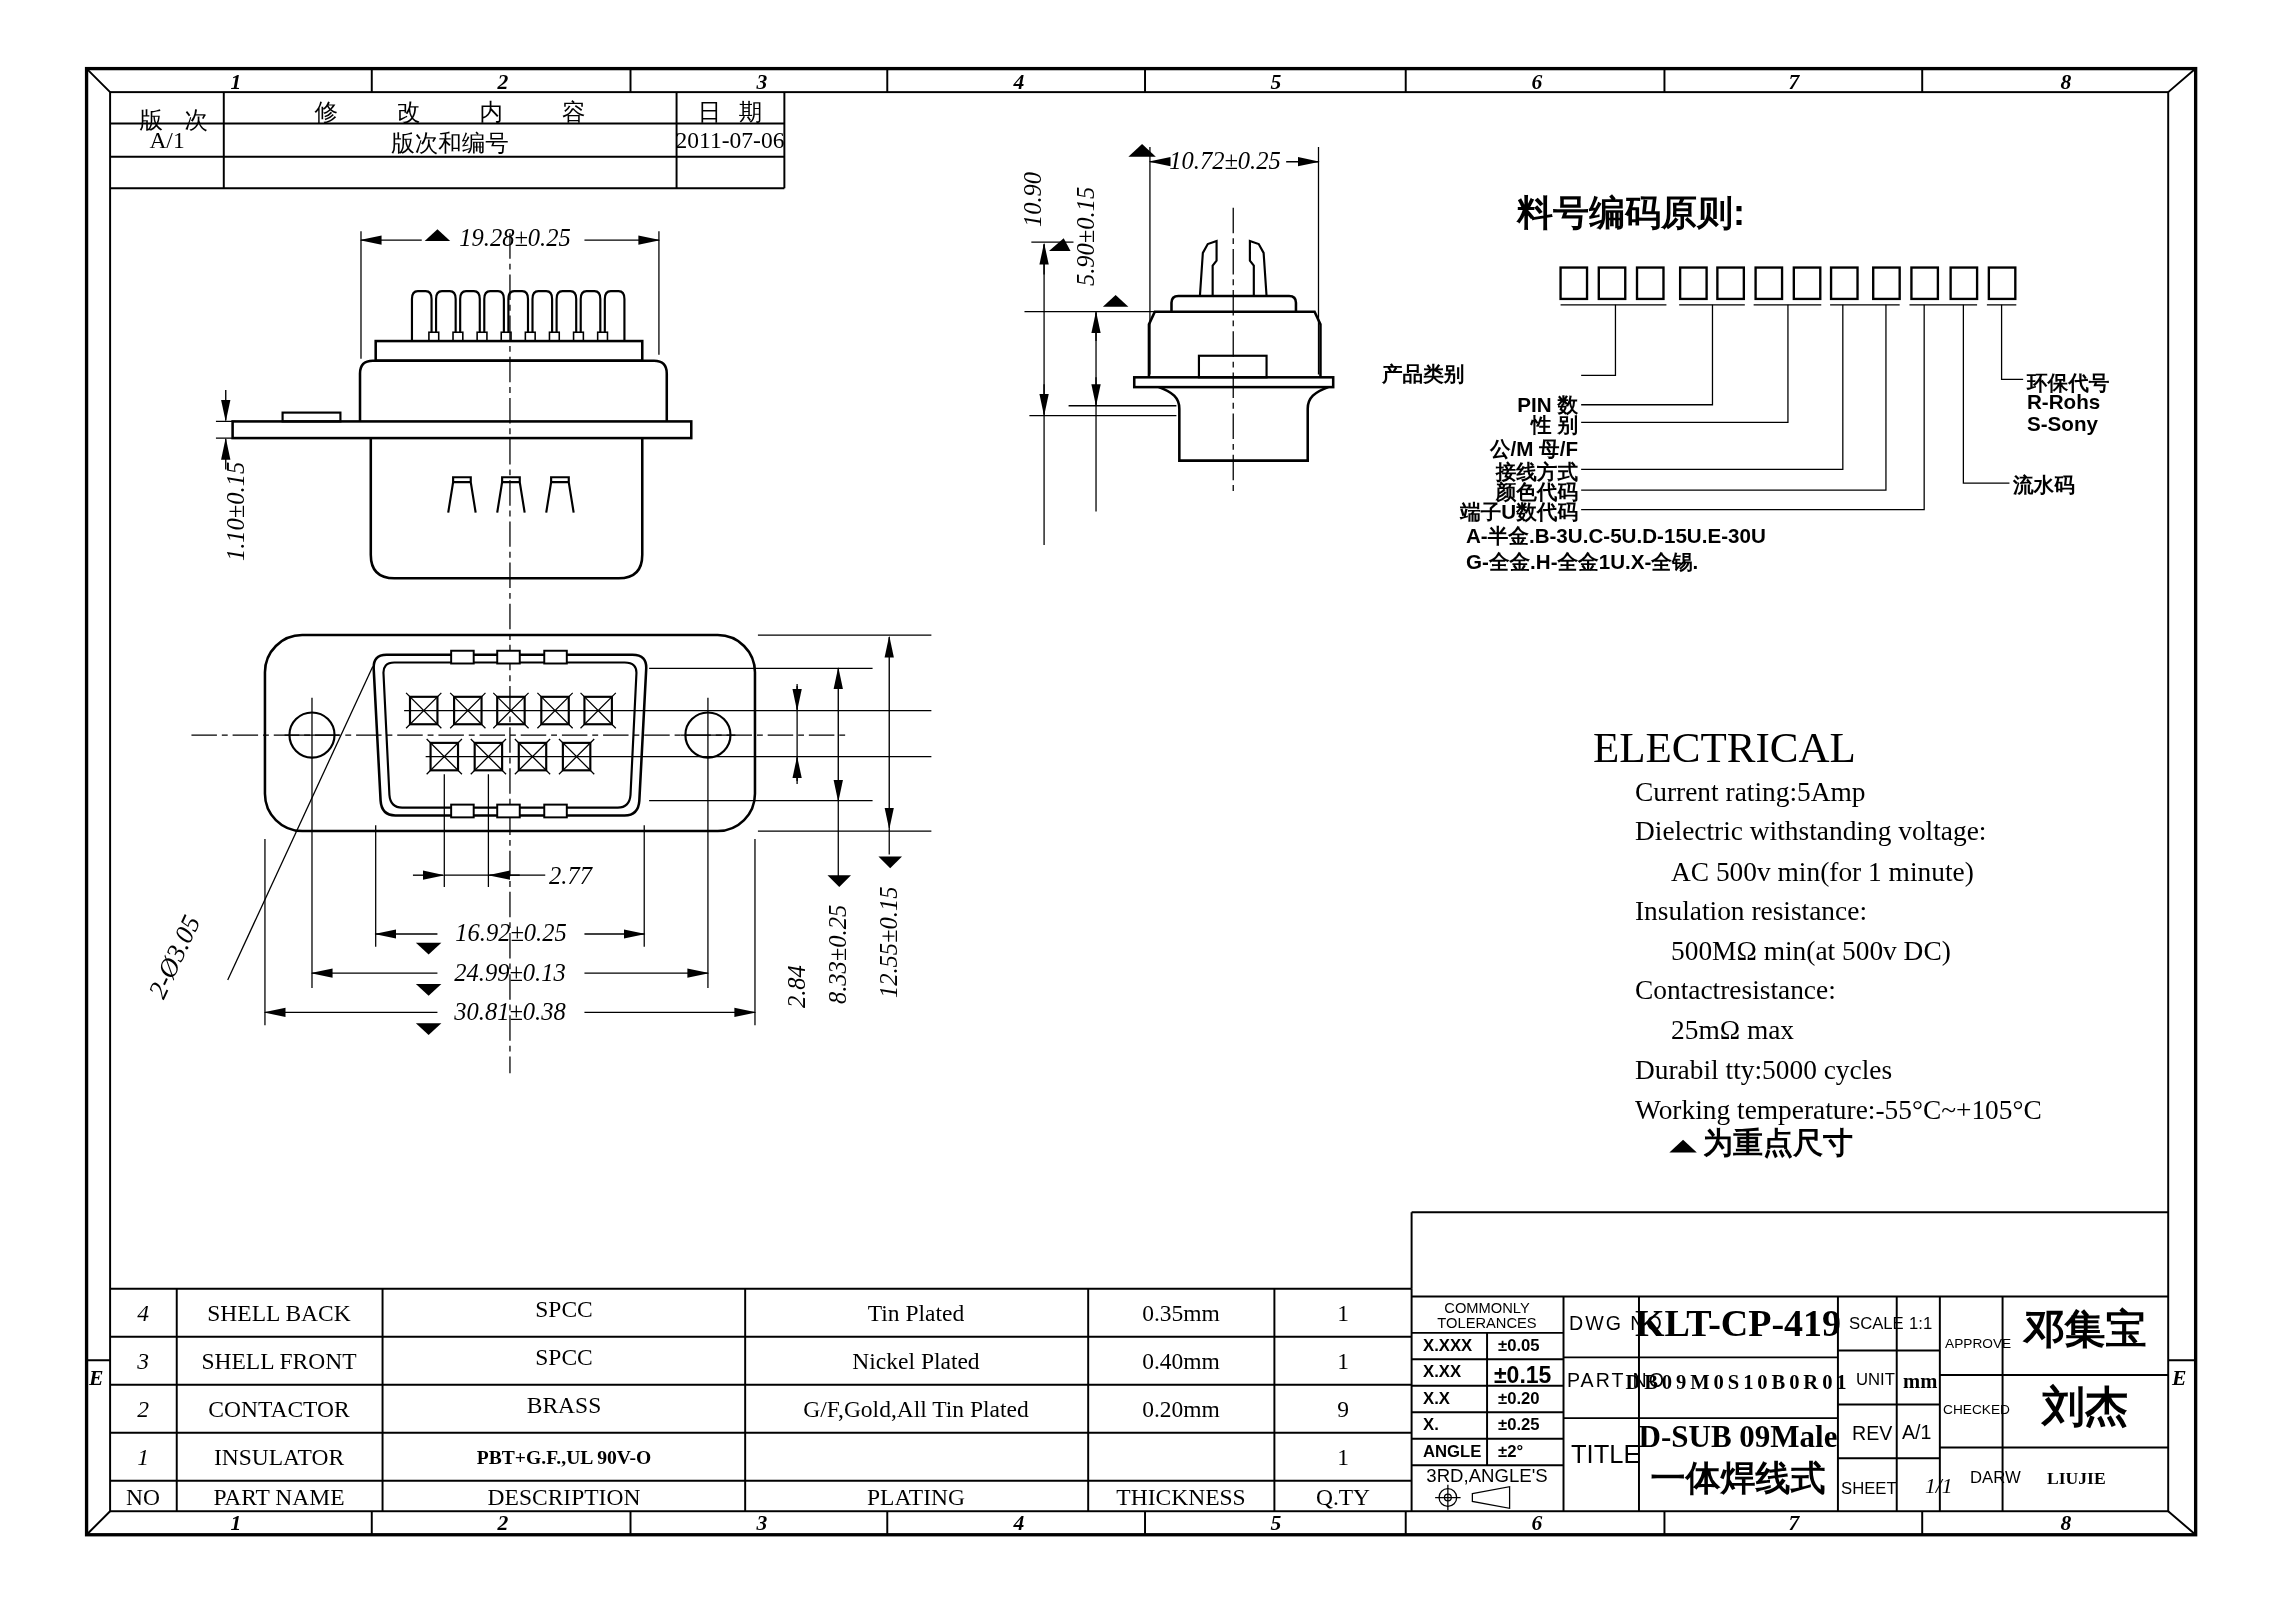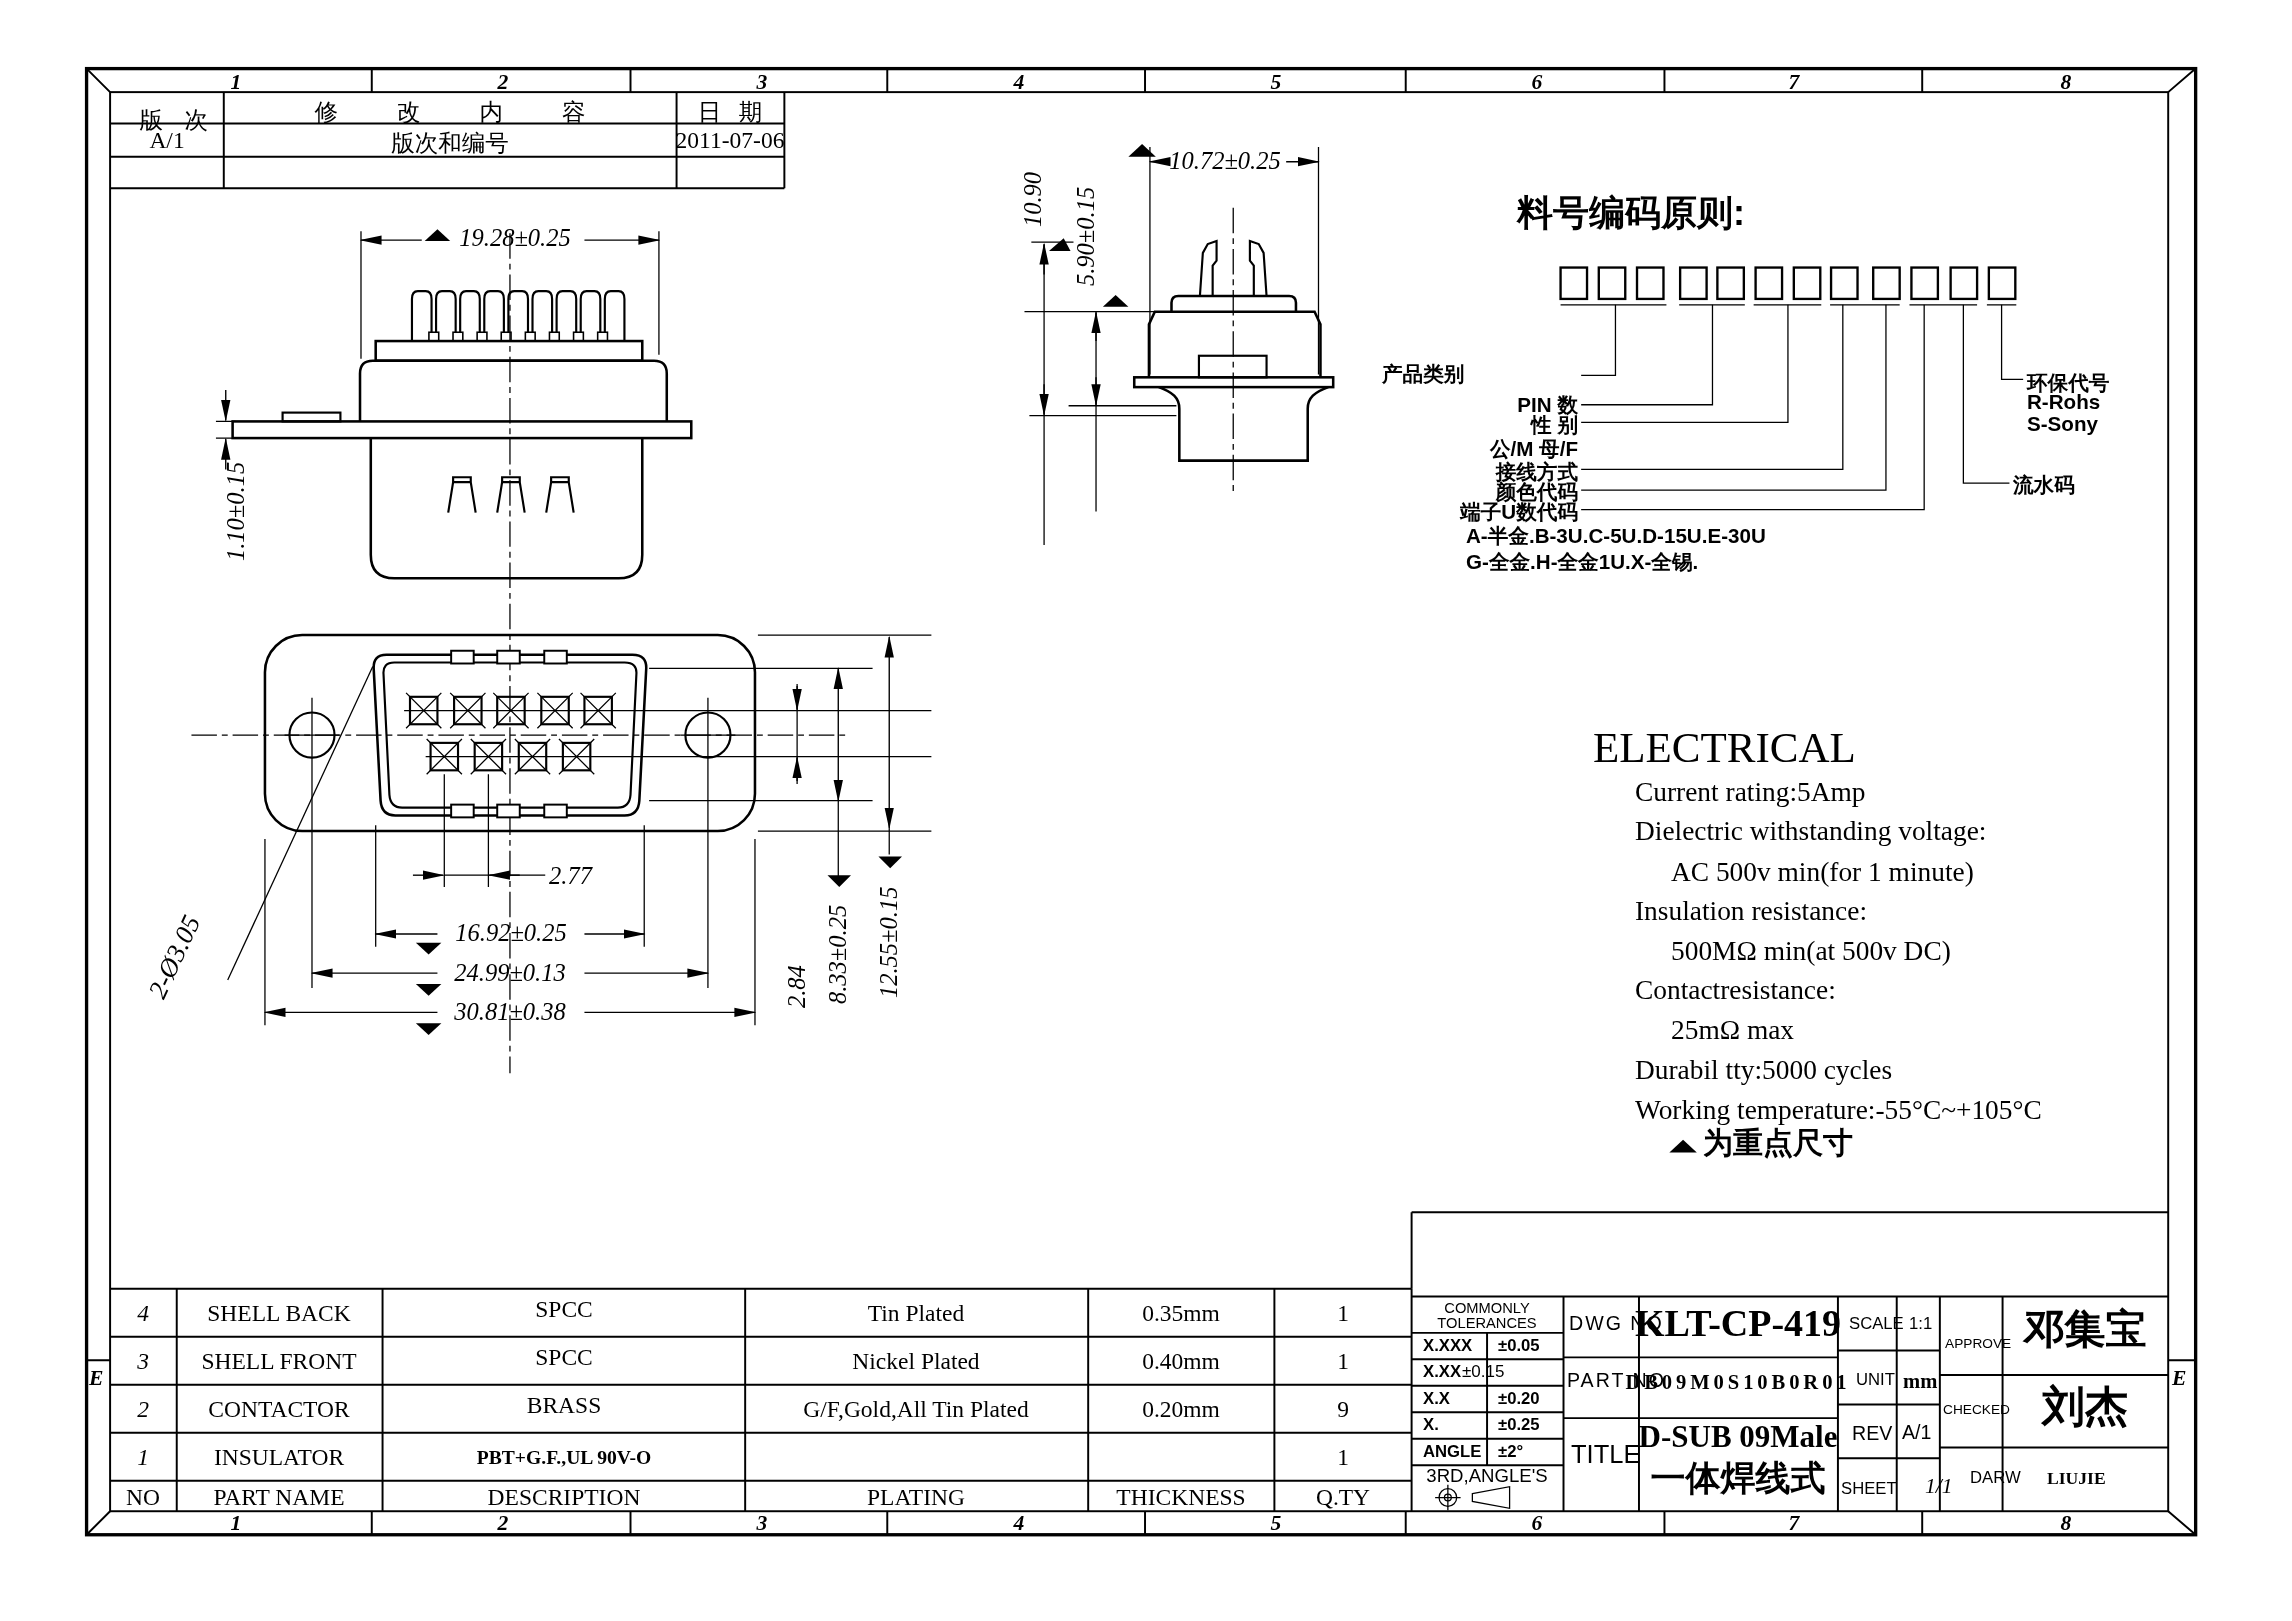--- a/index.html
+++ b/index.html
@@ -321,21 +321,21 @@
 <span class="t tbl ctr" style="left:564px;top:1447px;font-size:19.6px;font-weight:bold;">PBT+G.F.,UL 90V-O</span>
 <span class="t tbl ctr" style="left:916px;top:1444px;"></span>
 <span class="t tbl ctr" style="left:1181px;top:1444px;"></span>
 <span class="t tbl ctr" style="left:1343px;top:1444px;">1</span>
 
 <span class="t sans ctr" style="left:1487px;top:1301px;font-size:14.7px;">COMMONLY</span>
 <span class="t sans ctr" style="left:1487px;top:1316px;font-size:14.7px;">TOLERANCES</span>
 <span class="t sans" style="left:1423px;top:1337px;font-size:16.7px;font-weight:bold;">X.XXX</span>
 <span class="t sans" style="left:1498px;top:1337px;font-size:16.7px;font-weight:bold;">±0.05</span>
 <span class="t sans" style="left:1423px;top:1363px;font-size:16.7px;font-weight:bold;">X.XX</span>
-<span class="t sans" style="left:1462px;top:1363px;font-size:17px;font-weight:normal;">±0.15</span>
+<span class="t sans" style="left:1494px;top:1363px;font-size:23px;font-weight:bold;">±0.15</span>
 <span class="t sans" style="left:1423px;top:1390px;font-size:16.7px;font-weight:bold;">X.X</span>
 <span class="t sans" style="left:1498px;top:1390px;font-size:16.7px;font-weight:bold;">±0.20</span>
 <span class="t sans" style="left:1423px;top:1416px;font-size:16.7px;font-weight:bold;">X.</span>
 <span class="t sans" style="left:1498px;top:1416px;font-size:16.7px;font-weight:bold;">±0.25</span>
 <span class="t sans" style="left:1423px;top:1443px;font-size:16.7px;font-weight:bold;">ANGLE</span>
 <span class="t sans" style="left:1498px;top:1443px;font-size:16.7px;font-weight:bold;">±2°</span>
 <span class="t sans ctr" style="left:1487px;top:1466px;font-size:18.6px;">3RD,ANGLE'S</span>
 
 <span class="t sans" style="left:1569px;top:1313px;font-size:19.6px;letter-spacing:2px;">DWG NO</span>
 <span class="t ser ctr" style="left:1738px;top:1304px;font-size:38px;font-weight:bold;">KLT-CP-419</span>

